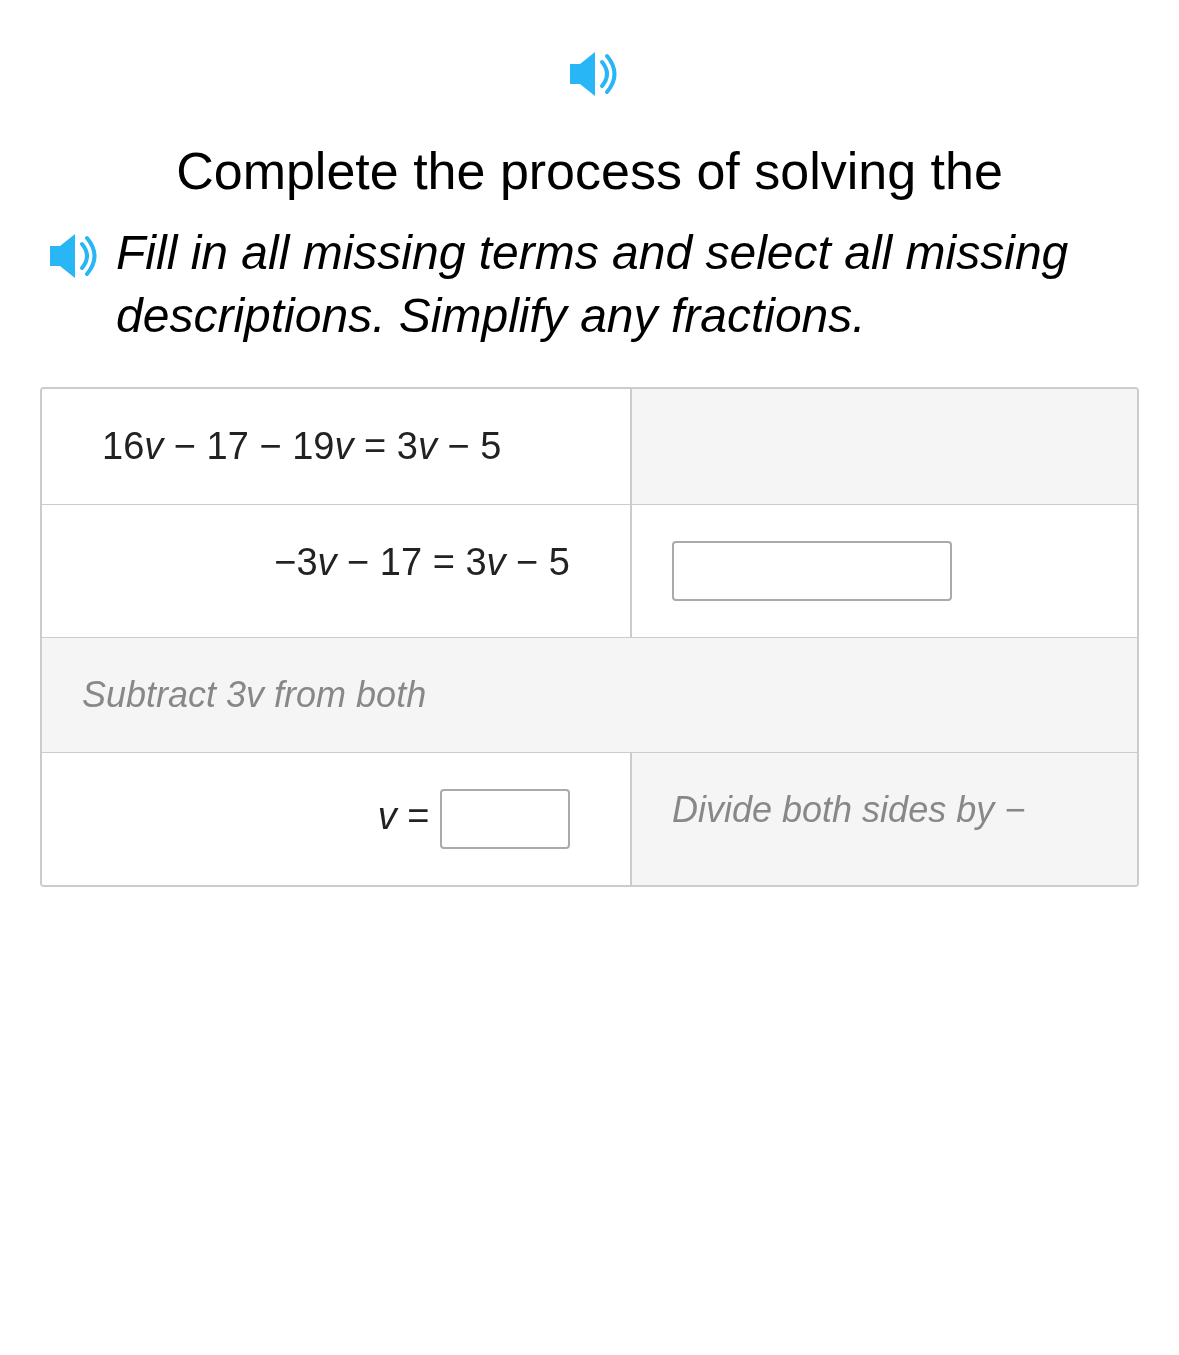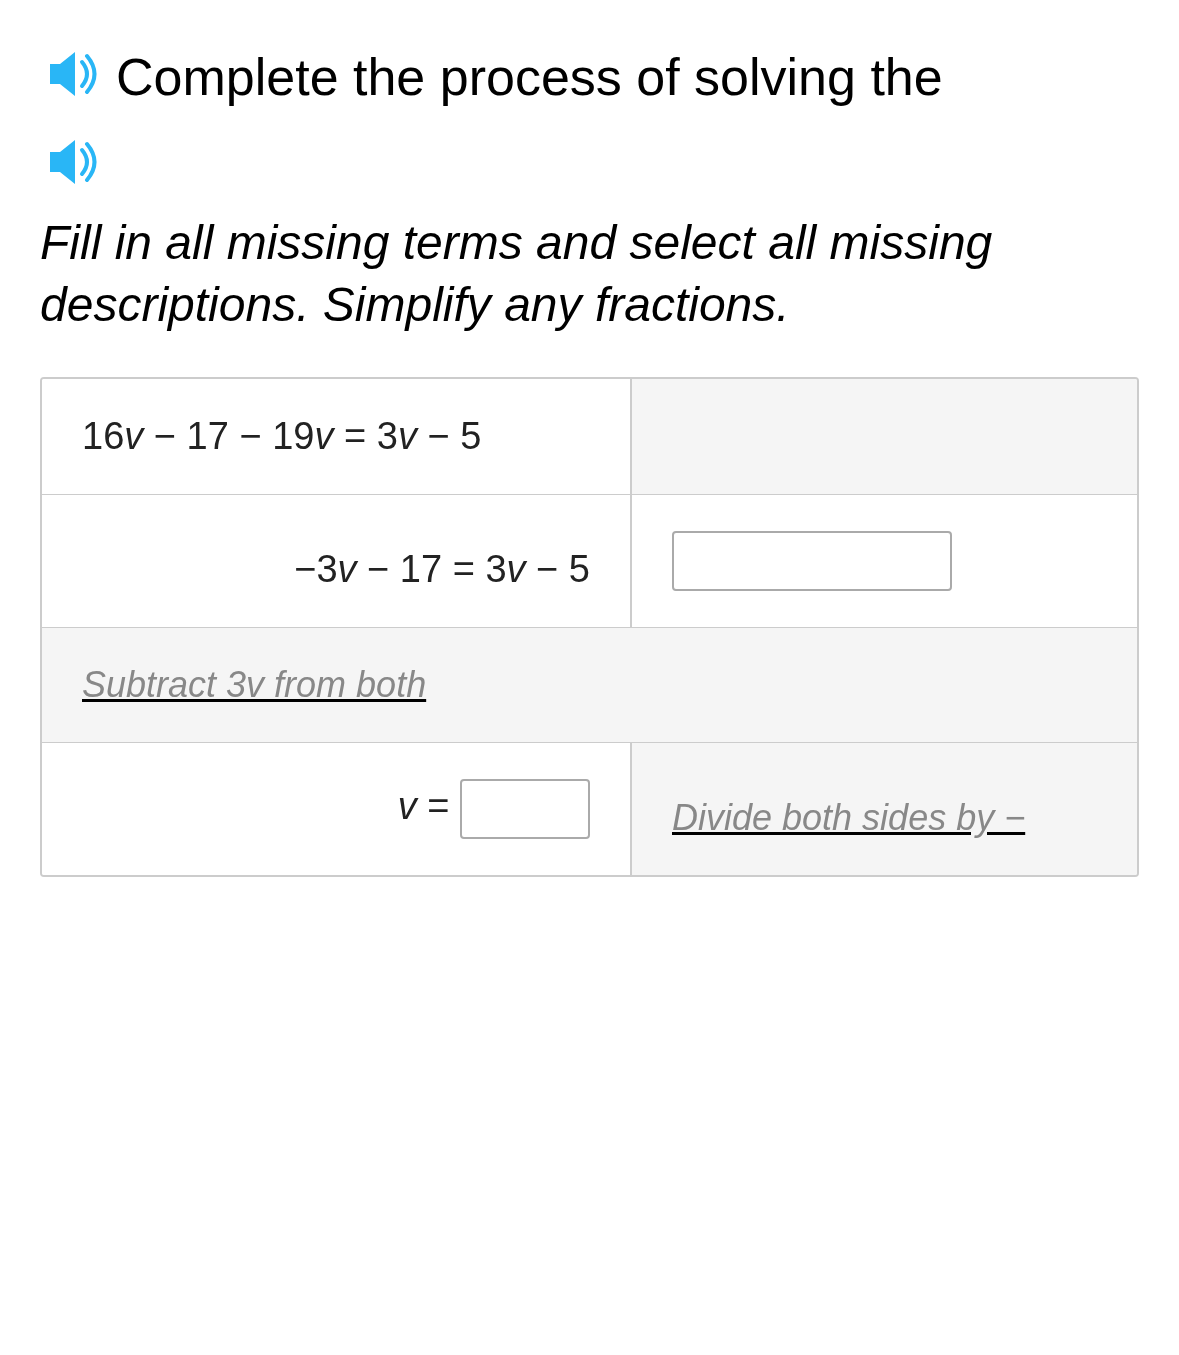--- a/index.html
+++ b/index.html
@@ -15,43 +15,43 @@
       min-height: 1355px;
       padding: 40px 40px 60px 40px;
     }
 
     .header-section {
       margin-bottom: 30px;
     }
 
     .title-row {
       display: flex;
-      align-items: flex-end;
-      gap: 16px;
+      align-items: center;
+      gap: 32px;
       margin-bottom: 20px;
+      flex-direction: column;
     }
 
     .speaker-icon {
       flex-shrink: 0;
       margin-top: 4px;
     }
 
     .title-text {
       font-size: 52px;
       font-weight: 400;
       color: #000000;
       line-height: 1.2;
     }
 
     .subtitle-row {
       display: flex;
       align-items: flex-start;
       gap: 16px;
       margin-bottom: 40px;
-      flex-direction: column;
     }
 
     .subtitle-text {
       font-size: 48px;
       font-style: italic;
       font-weight: 400;
       color: #000000;
       line-height: 1.3;
     }
 
@@ -67,40 +67,39 @@
       border-bottom: 1px solid #cccccc;
     }
 
     .table-row:last-child {
       border-bottom: none;
     }
 
     .left-cell {
       width: 590px;
       min-width: 590px;
-      padding: 36px 40px;
+      padding: 36px 60px;
       border-right: 2px solid #cccccc;
       display: flex;
-      align-items: flex-end;
+      align-items: flex-start;
       justify-content: flex-end;
       background: #ffffff;
     }
 
     .left-cell.header-row {
       justify-content: flex-start;
       background: #ffffff;
     }
 
     .right-cell {
       flex: 1;
       padding: 36px 40px;
       display: flex;
-      align-items: flex-end;
+      align-items: flex-start;
       background: #f5f5f5;
-      text-decoration: underline;
     }
 
     .right-cell.white {
       background: #ffffff;
     }
 
     .equation-text {
       font-size: 38px;
       color: #222222;
       font-family: Arial, sans-serif;

